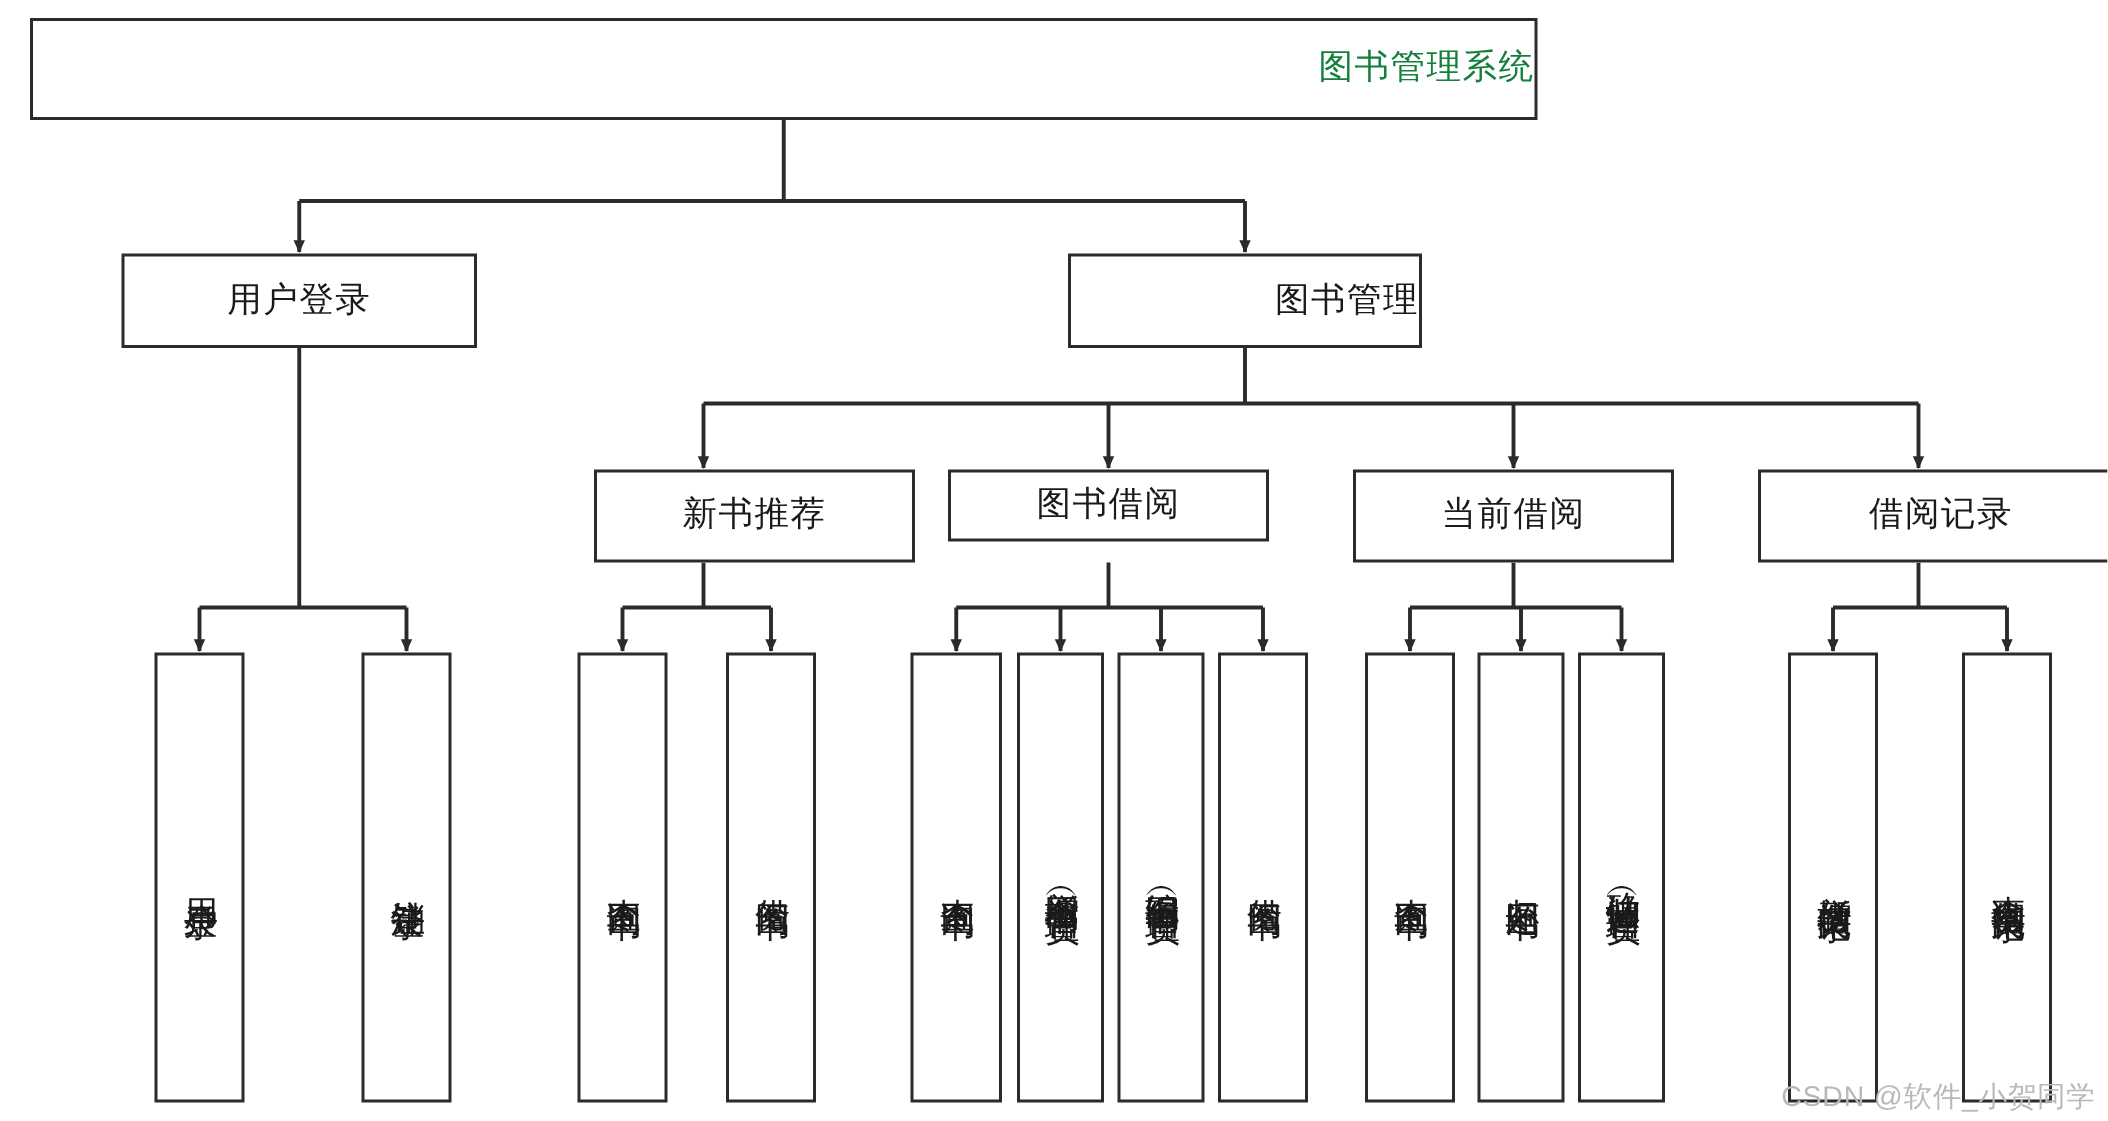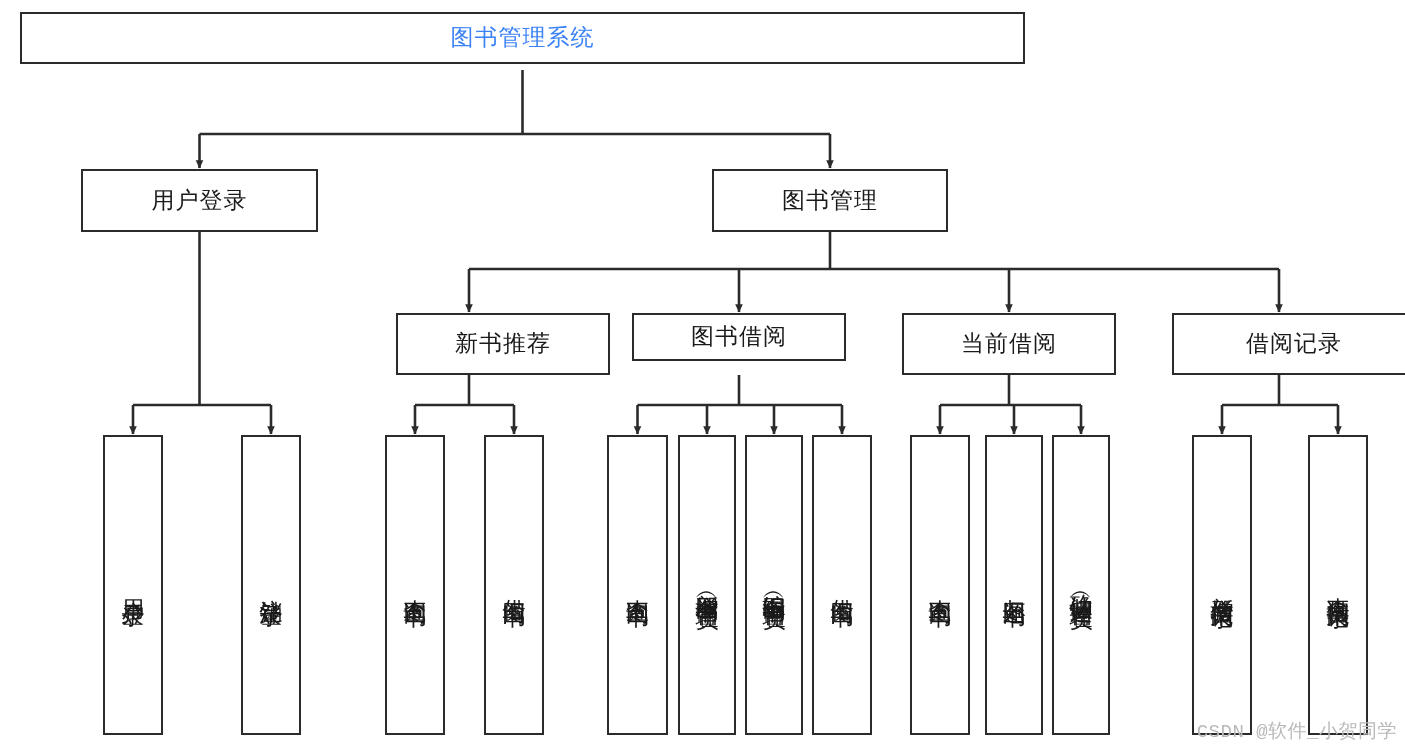--- a/index.html
+++ b/index.html
@@ -51,21 +51,21 @@
     letter-spacing: 2px;
     white-space: nowrap;
     text-align: center;
   }
   #watermark {
     position: absolute;
     right: 8px;
     bottom: 3px;
     font-size: 19px;
     color: #b9b9b9;
-    font-family: Liberation Mono, monospace;
+    font-family: Liberation Sans, sans-serif;
     white-space: nowrap;
     letter-spacing: 0.5px;
   }
 </style>
 </head>
 <body>
 
 <div id="canvas">
   <svg id="edges" viewBox="0 0 1405 747" xmlns="http://www.w3.org/2000/svg">
     <defs>
@@ -104,27 +104,27 @@
         <line x1="1014" y1="405" x2="1014" y2="434" marker-end="url(#arrow)"></line>
         <line x1="1081" y1="405" x2="1081" y2="434" marker-end="url(#arrow)"></line>
         <line x1="1279" y1="375" x2="1279" y2="405"></line>
         <line x1="1222" y1="405" x2="1338" y2="405"></line>
         <line x1="1222" y1="405" x2="1222" y2="434" marker-end="url(#arrow)"></line>
         <line x1="1338" y1="405" x2="1338" y2="434" marker-end="url(#arrow)"></line>
       </g>
   </svg>
 
   <div id="nodes">
-      <div class="node h" id="node-root" style="left: 20px; top: 12px; width: 1005px; height: 52px; border-color: rgb(43, 43, 43); background: rgb(255, 255, 255); color: #3b82f6;">
+      <div class="node h" id="node-root" style="left: 20px; top: 12px; width: 1005px; height: 68px; border-color: rgb(43, 43, 43); background: rgb(255, 255, 255); color: #15803d; justify-content: flex-end;">
         <span class="htext">图书管理系统</span>
       </div>
       <div class="node h" id="node-login" style="left: 81px; top: 169px; width: 237px; height: 63px; border-color: rgb(43, 43, 43); background: rgb(255, 255, 255); color: rgb(26, 26, 26);">
         <span class="htext">用户登录</span>
       </div>
-      <div class="node h" id="node-bookmgmt" style="left: 712px; top: 169px; width: 236px; height: 63px; border-color: rgb(43, 43, 43); background: rgb(255, 255, 255); color: rgb(26, 26, 26);">
+      <div class="node h" id="node-bookmgmt" style="left: 712px; top: 169px; width: 236px; height: 63px; border-color: rgb(43, 43, 43); background: rgb(255, 255, 255); color: rgb(26, 26, 26); justify-content: flex-end;">
         <span class="htext">图书管理</span>
       </div>
       <div class="node h" id="node-newbook" style="left: 362px; top: 313px; width: 214px; height: 62px; border-color: rgb(43, 43, 43); background: rgb(255, 255, 255); color: rgb(26, 26, 26); margin-left: 34px;">
         <span class="htext">新书推荐</span>
       </div>
       <div class="node h" id="node-borrow" style="left: 632px; top: 313px; width: 214px; height: 48px; border-color: rgb(43, 43, 43); background: rgb(255, 255, 255); color: rgb(26, 26, 26);">
         <span class="htext">图书借阅</span>
       </div>
       <div class="node h" id="node-current" style="left: 902px; top: 313px; width: 214px; height: 62px; border-color: rgb(43, 43, 43); background: rgb(255, 255, 255); color: rgb(26, 26, 26);">
         <span class="htext">当前借阅</span>

